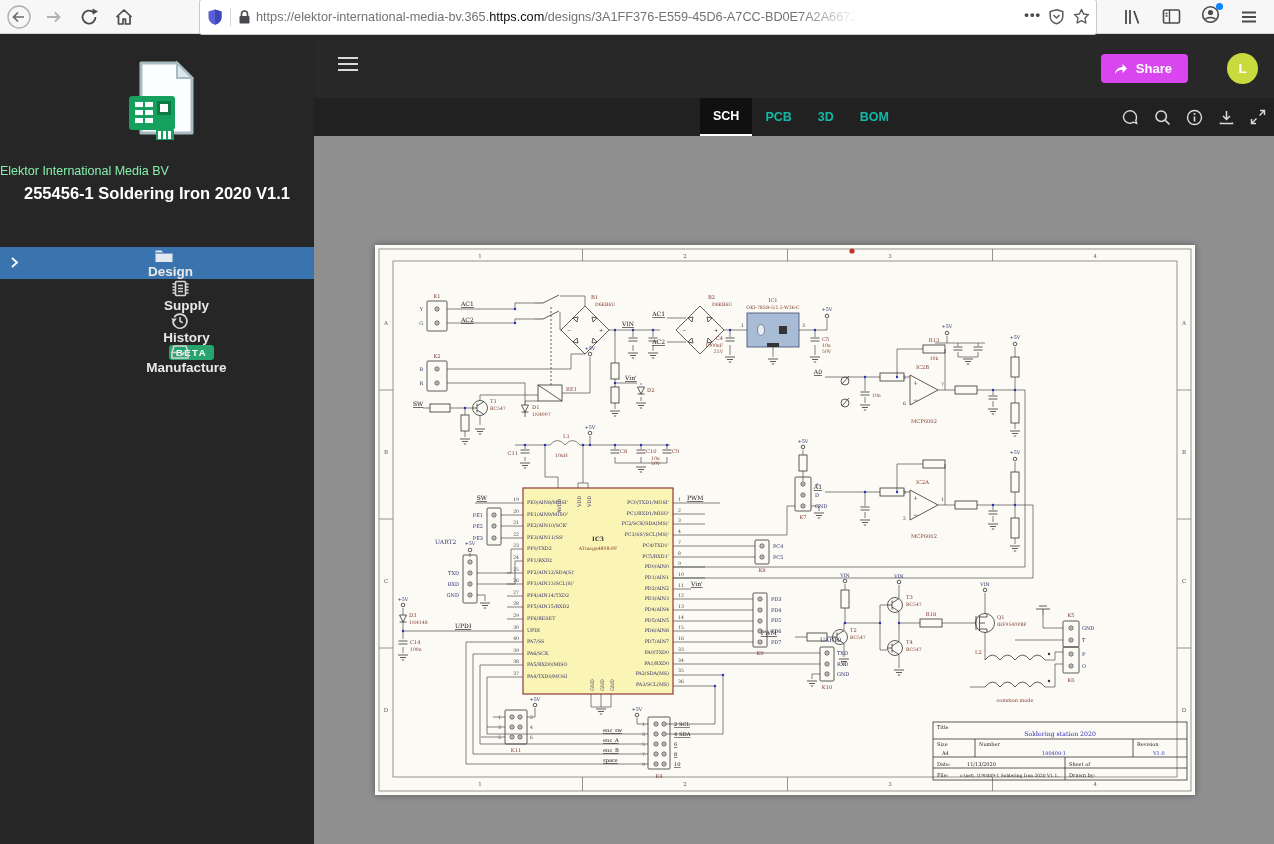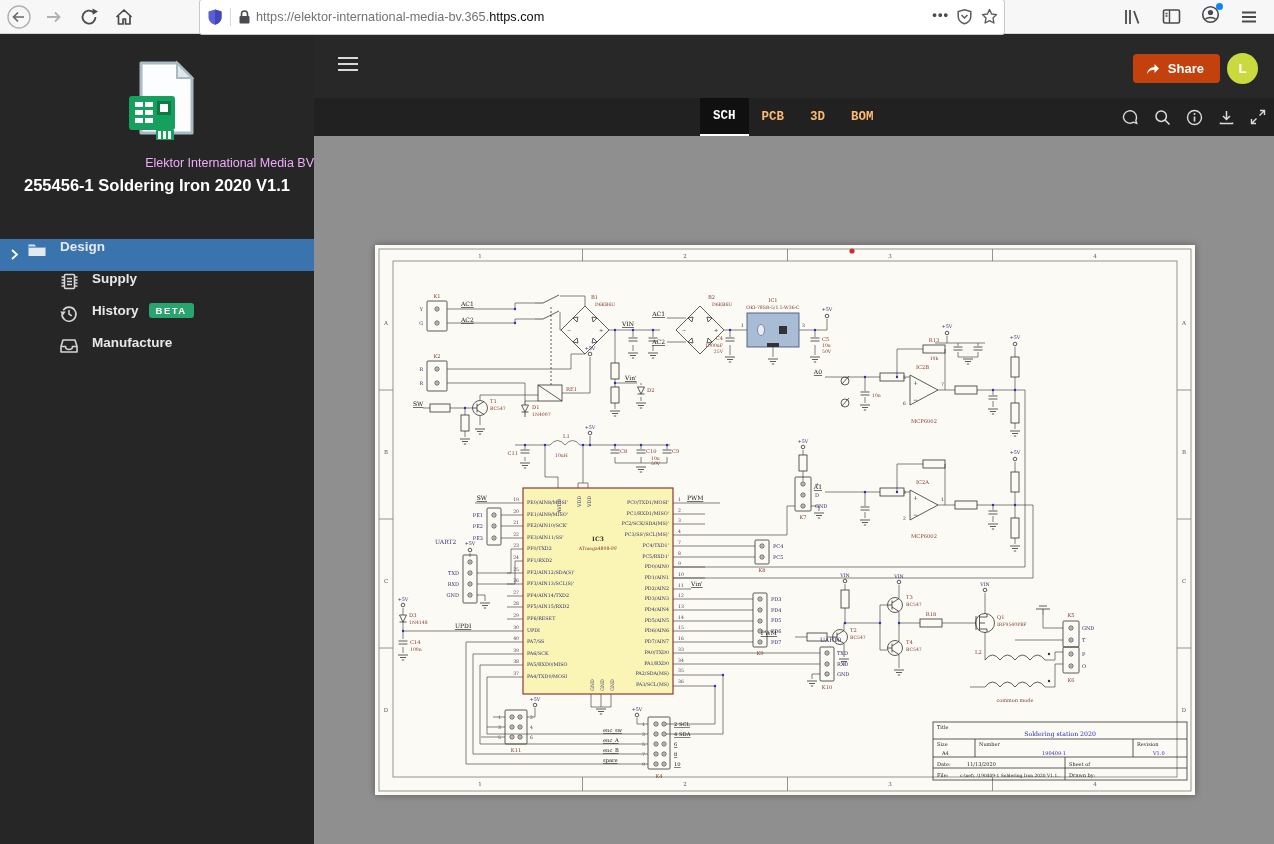--- a/index.html
+++ b/index.html
@@ -4,65 +4,65 @@
 <style>
   * { margin:0; padding:0; box-sizing:border-box; }
   html,body { width:1274px; height:844px; overflow:hidden; background:#8F8F8F;
               font-family:"Liberation Sans", sans-serif; }
 
   
   .browser-bar { position:absolute; top:0; left:0; width:1274px; height:34px;
     background:#f7f7f8; border-bottom:1px solid #d4d4d8; display:flex; align-items:center; z-index:9;}
   .nav-btns { display:flex; align-items:center; gap:9px; padding-left:6px; }
   .nav-btn { width:26px; height:26px; display:flex; align-items:center; justify-content:center; border-radius:3px; }
-  .urlbar { margin-left:62px; width:806px; height:26px; background:#fff; border:1px solid #c9c9cd;
+  .urlbar { margin-left:62px; width:898px; height:26px; background:#fff; border:1px solid #c9c9cd;
     border-radius:3px; display:flex; align-items:center; padding:17px 6px; }
   .urlbar .sep { width:1px; height:18px; background:#d7d7db; margin:0 6px; }
   .url-text { font-size:12.7px; color:#737373; white-space:nowrap; overflow:hidden; flex:1;
     margin-left:4px; display:flex; }
   .url-text .dark { color:#0c0c0d; }
   .url-text .fade { -webkit-mask-image:linear-gradient(90deg,#000 82%,transparent);
                     mask-image:linear-gradient(90deg,#000 82%,transparent); overflow:hidden; }
   .url-dots { color:#4a4a4f; font-size:13px; font-weight:bold; letter-spacing:1px; margin:0 7px 4px 7px;}
   .tb-right { margin-left:auto; display:flex; align-items:center; gap:20px; padding-right:16px; }
   .acct { position:relative; }
   .acct .dot { position:absolute; top:-2px; right:-3px; width:7px; height:7px; border-radius:50%; background:#0a84ff; }
 
   
   .app { position:absolute; top:34px; left:0; right:0; bottom:0; }
   .sidebar { position:absolute; left:0; top:0; width:314px; height:100%; background:#262626; }
   .logo-wrap { display:flex; justify-content:center; margin-top:26px; }
-  .org { margin-top:4px; text-align:right; color:#f0abfc; font-size:12.5px; }
+  .org { margin-top:12px; text-align:left; color:#86efac; font-size:12.5px; }
   .project { margin-top:6px; text-align:center; color:#fff; font-size:16.5px; font-weight:bold; }
   .nav { margin-top:44px; }
-  .nav-item { position:relative; height:32px; display:flex; align-items:flex-start; padding-left:27px;
-    color:#e8e8e8; font-size:13.5px; font-weight:bold; margin-bottom:0; cursor:default; }
+  .nav-item { position:relative; height:32px; display:flex; align-items:center; padding-left:27px;
+    color:#e8e8e8; font-size:13.5px; font-weight:bold; margin-bottom:0; cursor:default;flex-direction:column; }
   .nav-item + .nav-item { margin-top:0; }
   .nav-item.selected { background:#3a74ae; }
   .nav-item .nicon { width:20px; height:20px; margin-right:13px; display:flex; align-items:center; }
   .nav-item .chev { position:absolute; left:10px; top:9px; }
   .badge { margin-left:10px; background:#2aa46f; color:#fff; font-size:9.5px; font-weight:bold;
     letter-spacing:1.5px; padding:2px 7px; border-radius:3px; }
   .nav-item:nth-child(2),.nav-item:nth-child(3),.nav-item:nth-child(4){ margin-top:0; }
   .nav .nav-item { margin-bottom:0; }
   .nav .nav-item:not(.selected){ height:32px;margin-left:32px; }
 
   .topbar { position:absolute; left:314px; right:0; top:0; height:64px; background:#282828; }
   .hamburger { position:absolute; left:24px; top:23px; width:20px; cursor:pointer; }
   .hamburger div { height:2px; background:#d9d9d9; margin-bottom:4px; }
-  .share-btn { position:absolute; right:54px; top:20px; height:29px; padding:0 16px 0 12px;
-    background:#c2410c; border-radius:4px; color:#fff; font-size:13px; font-weight:bold;
+  .share-btn { position:absolute; right:86px; top:20px; height:29px; padding:0 16px 0 12px;
+    background:#d946ef; border-radius:4px; color:#fff; font-size:13px; font-weight:bold;
     display:flex; align-items:center; gap:8px; cursor:pointer; }
   .avatar { position:absolute; right:16px; top:19px; width:31px; height:31px; border-radius:50%;
     background:#c9da3f; color:#fff; font-weight:bold; font-size:13.5px;
     display:flex; align-items:center; justify-content:center; cursor:pointer; }
 
   .tabbar { position:absolute; left:314px; right:0; top:64px; height:38px; background:#212121; }
-  .tabs { position:absolute; left:386px; top:0; height:38px; display:flex;font-family:Liberation Mono, monospace; }
-  .tab { height:38px; padding:0 13px; display:flex; align-items:center; color:#fdba74;
+  .tabs { position:absolute; left:386px; top:0; height:38px; display:flex; }
+  .tab { height:38px; padding:0 13px; display:flex; align-items:center; color:#14b8a6;
     font-size:12.5px; font-weight:bold; cursor:pointer; }
   .tab.active { background:#101010; color:#fff; border-bottom:2px solid #fff; }
   .tab-icons { position:absolute; right:8px; top:0; height:38px; display:flex; align-items:center; gap:15px; }
   .tab-icons > div { cursor:pointer; display:flex; }
 
   .canvas { position:absolute; left:314px; right:0; top:102px; bottom:0; background:#8F8F8F; }
   .sheet { position:absolute; left:61px; top:109px; width:820px; height:550px; background:#FCFAF4;
     box-shadow:0 0 7px rgba(0,0,0,.35); }
 
   
@@ -124,20 +124,21 @@
     <span class="sep"></span>
     <span style="display:flex">
       <svg width="15" height="16">
           <rect x="2.5" y="7" width="10" height="7.5" rx="1" fill="#4a4a4f"></rect>
         <path d="M4.5 7 V5 a3 3 0 0 1 6 0 V7" stroke="#4a4a4f" stroke-width="1.6" fill="none"></path>
         </svg>
     </span>
     <span class="url-text">
       <span>https://elektor-international-media-bv.365.</span>
         <span class="dark">https.com</span>
+        <span class="fade">/designs/3A1FF376-E559-45D6-A7CC-BD0E7A2A6673</span>
     </span>
     <span class="url-dots">•••</span>
     <span style="display:flex">
       <svg width="17" height="17">
           <path d="M8.5 1.8 L14.8 3.6 V8.3 C14.8 12.4 12 14.7 8.5 15.8 C5 14.7 2.2 12.4 2.2 8.3 V3.6 Z" fill="none" stroke="#5a5a5f" stroke-width="1.5"></path>
         <path d="M5.5 7 L8.5 10 L11.5 7" stroke="#5a5a5f" stroke-width="1.5" fill="none"></path>
         </svg>
     </span>
     <span style="display:flex;margin-left:8px">
       <svg width="17" height="17">

